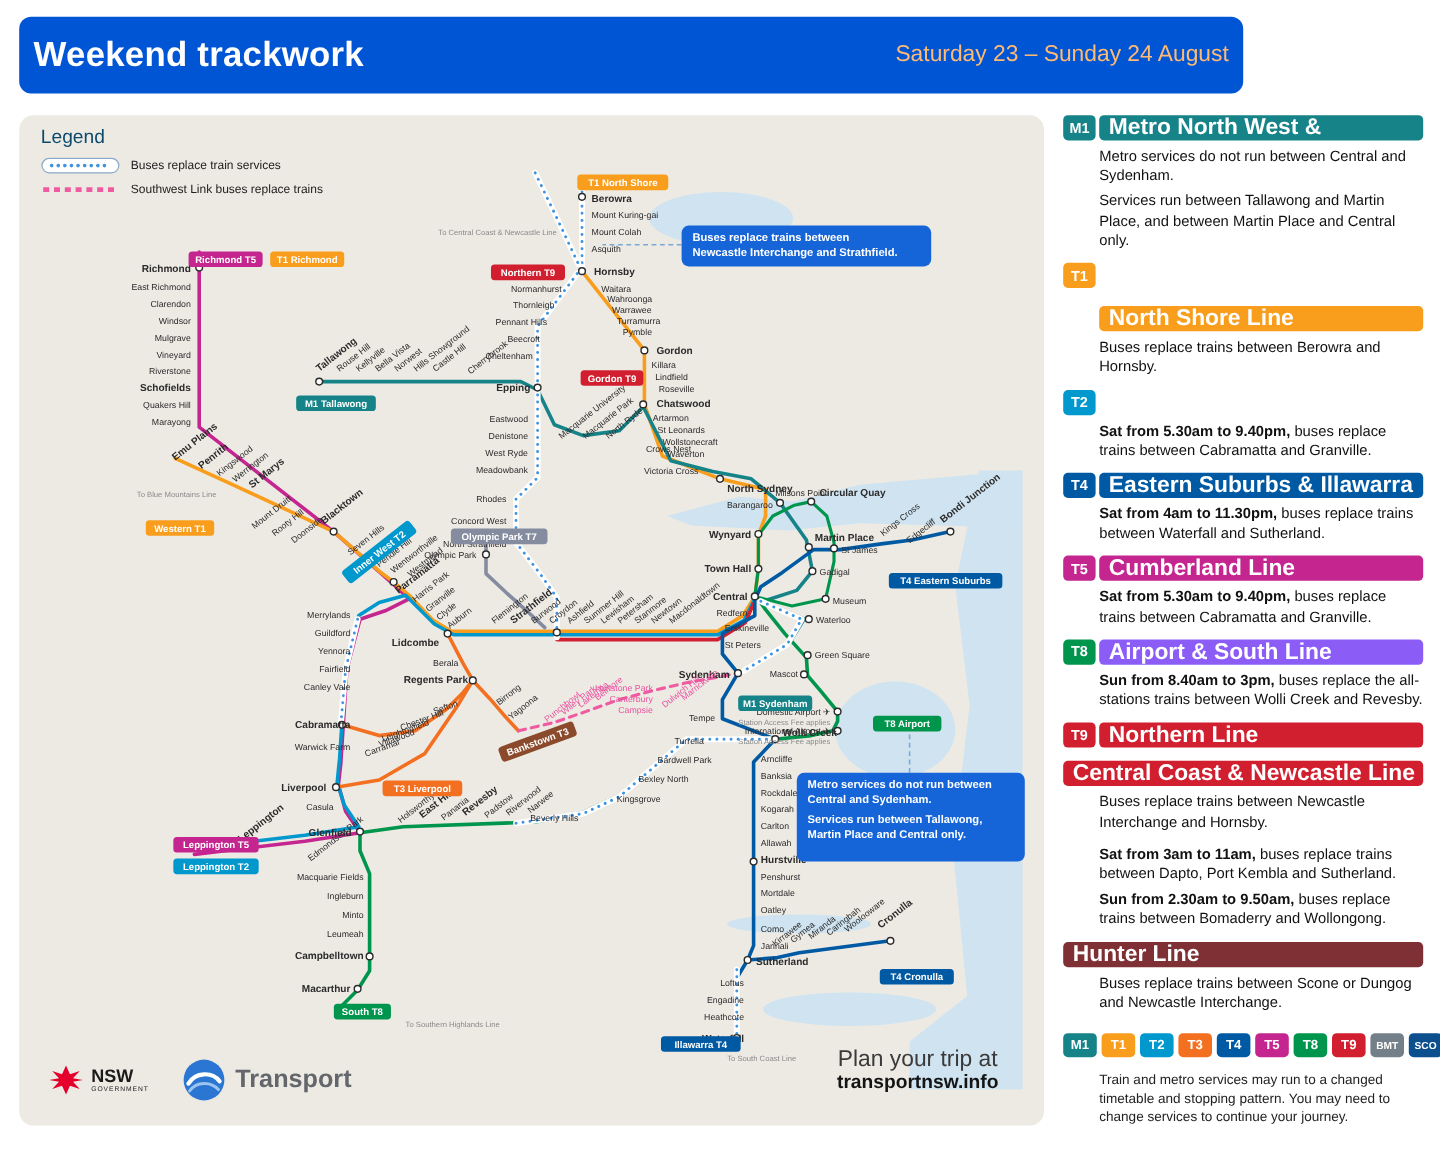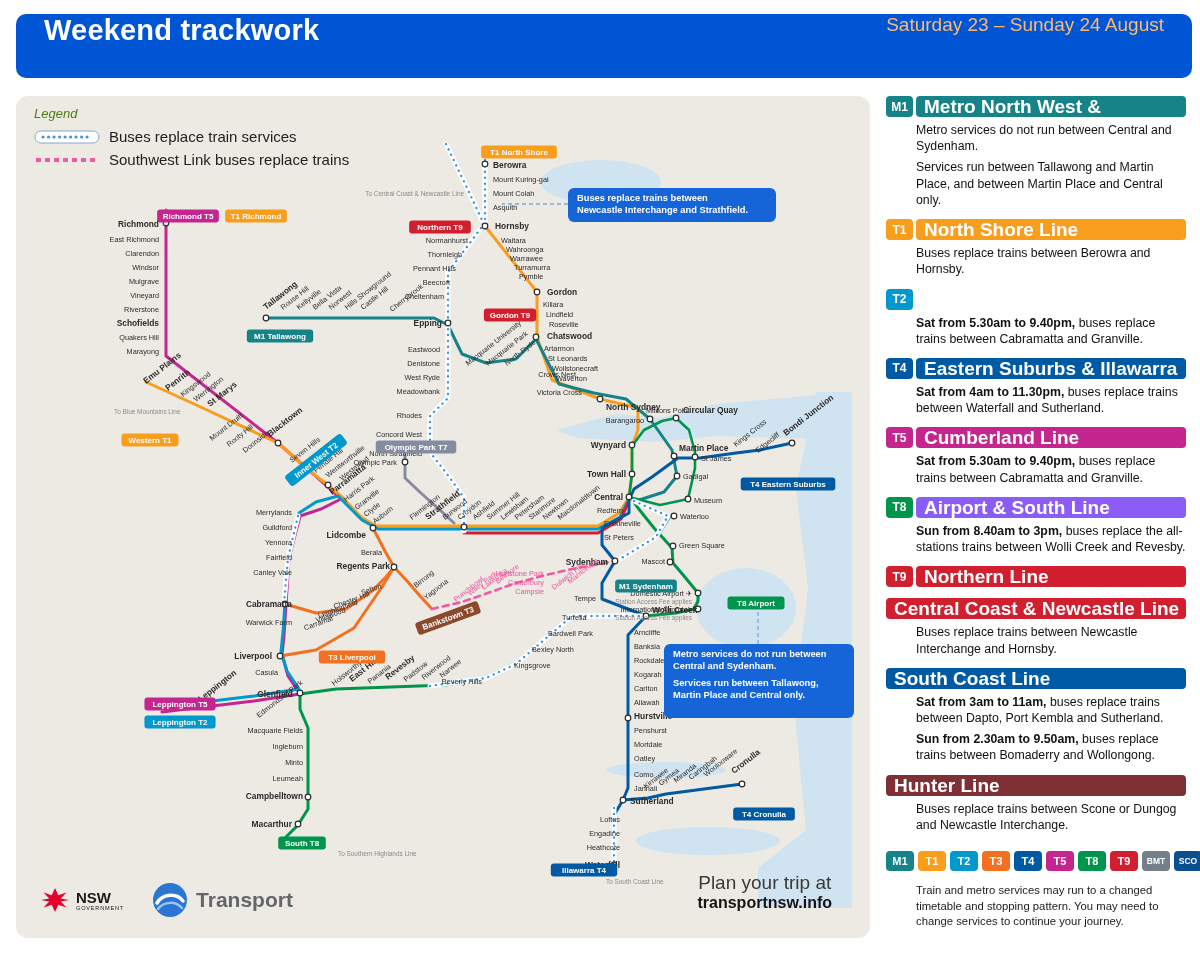--- a/index.html
+++ b/index.html
@@ -1,30 +1,30 @@
 <!DOCTYPE html>
 <html style="--header-blue: #0055d4; --panel-bg: #edeae4; --water: #cfe3f0; --callout: #1565d8; --bus-dot: #3f93e0; --southwest-pink: #ef5ba1;"><head>
 <meta charset="utf-8">
 <style>
   html,body{margin:0;padding:0;background:#fff;}
   body{width:1200px;height:960px;overflow:hidden;font-family:"Liberation Sans",sans-serif;position:relative;}
   .page{position:relative;width:1200px;height:960px;}
 
-  header.banner{position:absolute;left:16px;top:14px;width:1176px;height:64px;background:var(--header-blue,#0055d4);
-    border-radius:10px;display:flex;align-items:flex-start;justify-content:space-between;padding:0 28px;box-sizing:border-box;}
+  header.banner{position:absolute;left:16px;top:14px;width:1020px;height:64px;background:var(--header-blue,#0055d4);
+    border-radius:10px;display:flex;align-items:center;justify-content:space-between;padding:0 12px;box-sizing:border-box;}
   header.banner h1{color:#fff;font-size:29px;margin:0;font-weight:bold;letter-spacing:.2px;}
   header.banner .dates{color:#fdba74;font-size:19px;}
 
   .map-panel{position:absolute;left:16px;top:96px;width:854px;height:842px;background:var(--panel-bg,#edeae4);border-radius:12px;overflow:hidden;}
   #map{position:absolute;left:0;top:0;}
   #map text{font-family:"Liberation Sans",sans-serif;}
 
   .legend{position:absolute;left:18px;top:10px;z-index:3;}
-  .legend-title{font-size:13px;color:#4d7c0f;margin-bottom:7px;font-style:italic;}
-  .legend-item{display:flex;align-items:center;gap:9px;font-size:15px;color:#222;margin-bottom:6px;}
+  .legend-title{font-size:16px;color:#0c4a6e;margin-bottom:7px;}
+  .legend-item{display:flex;align-items:center;gap:9px;font-size:10px;color:#222;margin-bottom:6px;}
 
   .plan{position:absolute;right:38px;bottom:26px;text-align:center;z-index:3;}
   .plan .l1{font-size:19px;color:#3a3a3a;}
   .plan .l2{font-size:16px;font-weight:bold;color:#141414;cursor:pointer;}
 
   .logos{position:absolute;left:24px;bottom:20px;display:flex;align-items:center;gap:28px;z-index:3;}
   .nsw-logo{display:flex;align-items:center;gap:6px;}
   .nsw-text .nsw{font-weight:bold;font-size:15px;color:#1a1a1a;line-height:1;}
   .nsw-text .gov{font-size:5.6px;letter-spacing:.8px;color:#1a1a1a;}
   .transport-logo{display:flex;align-items:center;gap:8px;}
@@ -460,21 +460,21 @@
           <div class="sec-head">
             <div class="sec-badge" style="background: rgb(22, 131, 136);">M1</div>
             <div class="sec-bar" style="background: rgb(22, 131, 136);">Metro North West &amp; Bankstown Line</div>
           </div>
           <p><span>Metro services do not run between Central and Sydenham.</span></p>
           <p><span>Services run between Tallawong and Martin Place, and between Martin Place and Central only.</span></p>
         </div>
         <div class="line-section">
           <div class="sec-head">
             <div class="sec-badge" style="background: rgb(249, 157, 28);">T1</div>
-            <div class="sec-bar" style="background: rgb(249, 157, 28);">North Shore Line</div>
+            <div class="sec-bar" style="background: rgb(249, 157, 28); margin-top: 36px;">North Shore Line</div>
           </div>
           <p><span>Buses replace trains between Berowra and Hornsby.</span></p>
         </div>
         <div class="line-section">
           <div class="sec-head">
             <div class="sec-badge" style="background: rgb(0, 152, 205);">T2</div>
           </div>
           <p><strong>Sat from 5.30am to 9.40pm,</strong><span> buses replace trains between Cabramatta and Granville.</span></p>
         </div>
         <div class="line-section">
@@ -504,23 +504,20 @@
             <div class="sec-bar" style="background: rgb(209, 31, 47);">Northern Line</div>
           </div>
         </div>
         <div class="line-section">
           <div class="sec-head">
             <div class="sec-bar" style="background: rgb(209, 31, 47);">Central Coast &amp; Newcastle Line</div>
           </div>
           <p><span>Buses replace trains between Newcastle Interchange and Hornsby.</span></p>
         </div>
         <div class="line-section">
-          <div class="sec-head">
-            <div class="sec-bar" style="background: rgb(0, 90, 163);">South Coast Line</div>
-          </div>
           <p><strong>Sat from 3am to 11am,</strong><span> buses replace trains between Dapto, Port Kembla and Sutherland.</span></p>
           <p><strong>Sun from 2.30am to 9.50am,</strong><span> buses replace trains between Bomaderry and Wollongong.</span></p>
         </div>
         <div class="line-section">
           <div class="sec-head">
             <div class="sec-bar" style="background: rgb(127, 48, 53);">Hunter Line</div>
           </div>
           <p><span>Buses replace trains between Scone or Dungog and Newcastle Interchange.</span></p>
         </div>
       </div>

